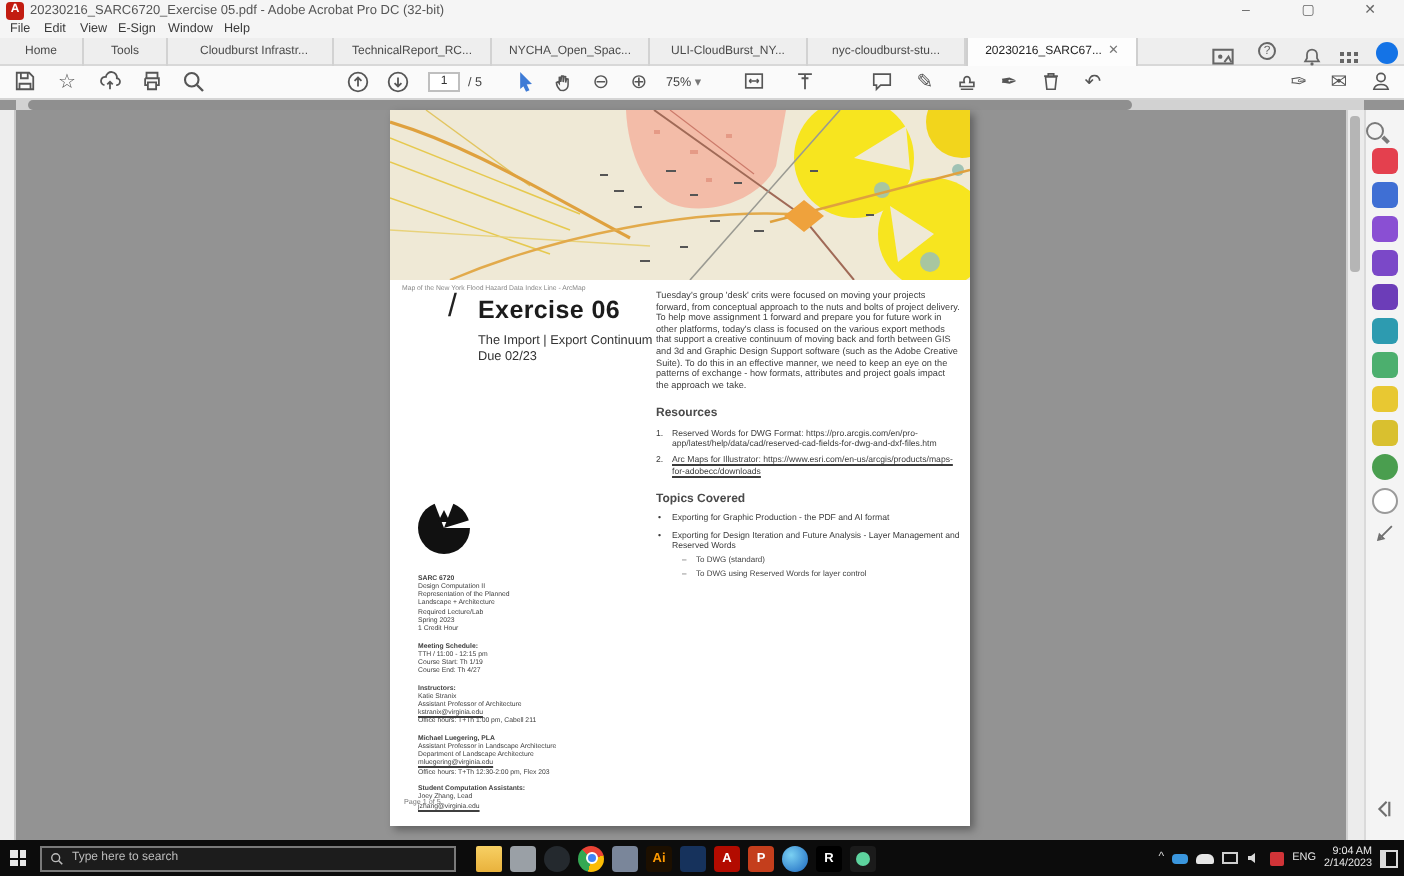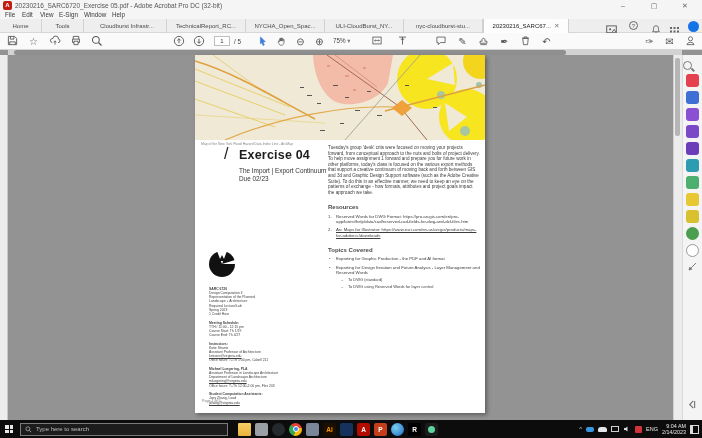--- a/index.html
+++ b/index.html
@@ -283,21 +283,21 @@
           <rect x="182" y="60" width="5" height="1"></rect>
         <rect x="145" y="68" width="4" height="1"></rect>
           <rect x="125" y="75" width="5" height="1"></rect>
         <rect x="210" y="30" width="4" height="1"></rect>
           <rect x="238" y="52" width="4" height="1"></rect>
       </g>
     </svg>
     <div class="abs caption">Map of the New York Flood Hazard Data Index Line - ArcMap</div>
 
     <div class="abs slash">/</div>
-    <div class="abs doc-title">Exercise 04</div>
+    <div class="abs doc-title">Exercise 06</div>
     <div class="abs doc-sub">
       <div>The Import | Export Continuum</div>
       <div>Due 02/23</div>
     </div>
 
     <div class="abs rightcol">
       <div>Tuesday's group 'desk' crits were focused on moving your projects forward, from conceptual approach to the nuts and bolts of project delivery. To help move assignment 1 forward and prepare you for future work in other platforms, today's class is focused on the various export methods that support a creative continuum of moving back and forth between GIS and 3d and Graphic Design Support software (such as the Adobe Creative Suite). To do this in an effective manner, we need to keep an eye on the patterns of exchange - how formats, attributes and project goals impact the approach we take.</div>
       <div class="h-small">Resources</div>
       <div class="res-item">
         <span class="num">1.</span>

